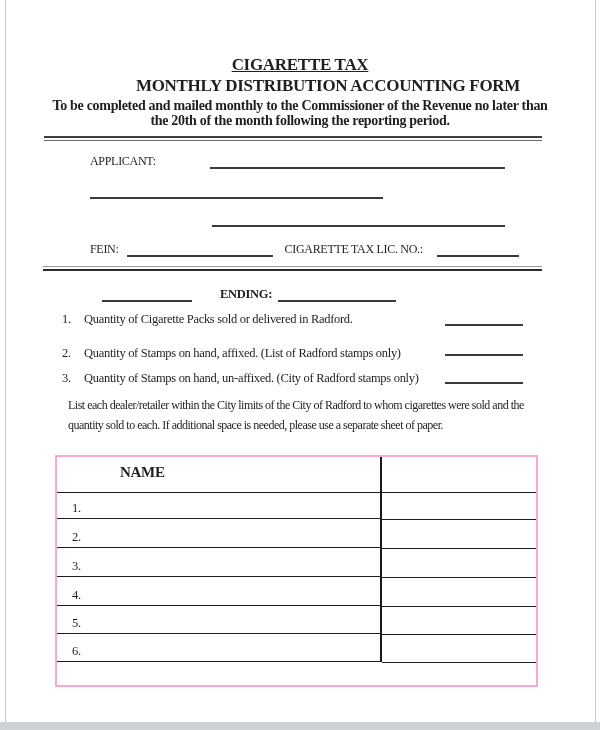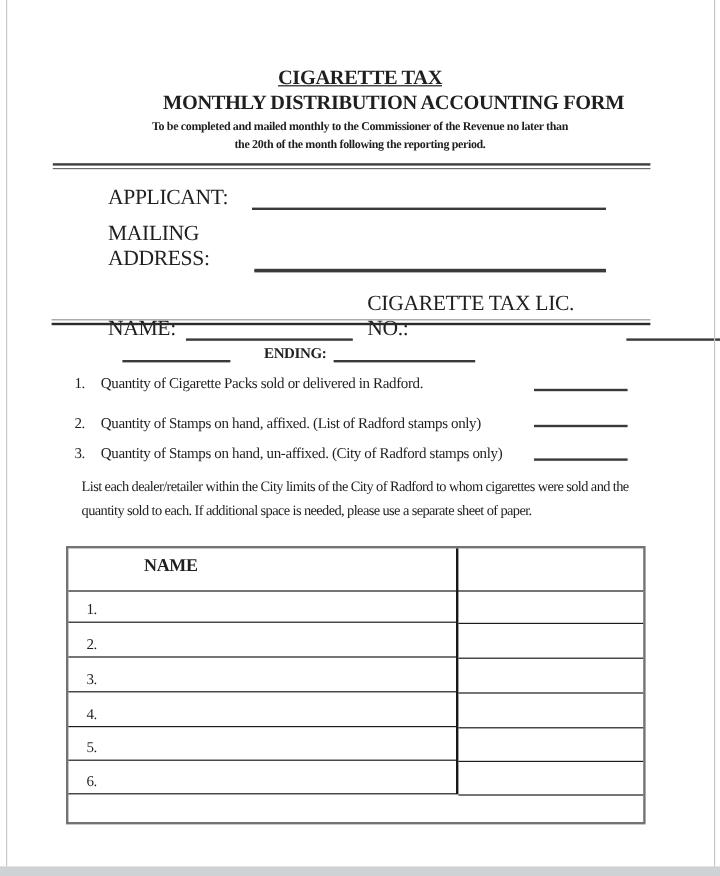--- a/index.html
+++ b/index.html
@@ -5,34 +5,34 @@
   html,body{margin:0;padding:0;}
   body{
     width:600px;height:730px;position:relative;overflow:hidden;
     background:#ffffff;color:#1f1f1f;
     font-family:"Liberation Serif","DejaVu Serif",serif;
     letter-spacing:-0.3px;
   }
   .abs{position:absolute;}
   .center{width:100%;text-align:center;}
   .title{font-size:17px;font-weight:bold;line-height:20px;}
-  .subtitle{font-size:10px;font-weight:bold;line-height:15px;}
+  .subtitle{font-size:14px;font-weight:bold;line-height:15px;}
   
   .rule-a{left:44px;width:498px;height:2px;border-top:2px solid #3f3f3f;border-bottom:1px solid #6a6a6a;}
   .rule-b{left:43px;width:499px;height:2px;border-top:1px solid #979797;border-bottom:2px solid #2b2b2b;}
   
-  .label{font-size:18px;}
+  .label{font-size:12px;}
   .blabel{font-size:12.5px;font-weight:bold;}
   .frow{display:flex;align-items:flex-end;}
   .wline{display:inline-block;height:13px;border-bottom:2px solid #3a3a3a;}
   .bline{height:0;border-top:2px solid #3a3a3a;}
   .itemtext{font-size:12.5px;}
   .para{font-size:12px;letter-spacing:-0.5px;white-space:nowrap;line-height:15px;}
   
-  .dtable{left:55px;top:455px;width:479px;height:228px;border:2px solid #737373;}
+  .dtable{left:55px;top:455px;width:479px;height:228px;border:2px solid #f9a8d4;}
   .t-header{position:absolute;left:0;right:0;top:0;height:35px;border-bottom:1px solid #1c1c1c;}
   .thead-text{position:absolute;font-weight:bold;font-size:15px;}
   .t-divider{position:absolute;left:323px;top:0;height:205px;width:0;border-left:2px solid #181818;}
   .t-field{position:absolute;height:21px;border-bottom:1px solid #1c1c1c;font-size:12.5px;line-height:21px;}
   .t-name{left:0;width:323px;padding-left:15px;box-sizing:border-box;}
   .t-qty{left:325px;width:154px;}
   .rownum{display:inline-block;margin-right:6px;}
   
   .edge-v{top:0;height:722px;width:1px;background:#c8c8c8;}
   .bottom-strip{left:0;top:722px;width:600px;height:8px;background:#ced2d5;}
@@ -46,28 +46,27 @@
 <div class="abs center subtitle" style="top:113px;">the 20th of the month following the reporting period.</div>
 
 <div class="abs rule-a" style="top:136px;"></div>
 
 <div class="abs frow" style="left:90px;top:154px;">
   <span class="label" style="width:120px;">APPLICANT:</span>
   <span class="wline" style="width:295px;"></span>
 </div>
 
 <div class="abs frow" style="left:90px;top:184px;">
-  <span class="label" style="width:122px;">MAILING ADDRESS:</span>
   <span class="wline" style="width:293px;"></span>
 </div>
 
 <div class="abs bline" style="left:212px;top:225px;width:293px;"></div>
 
 <div class="abs frow" style="left:90px;top:242px;">
-  <span class="label" style="margin-right:8px;">NAME:</span>
+  <span class="label" style="margin-right:8px;">FEIN:</span>
   <span class="wline" style="width:146px;"></span>
   <span class="label" style="margin-left:12px;margin-right:14px;">CIGARETTE TAX LIC. NO.:</span>
   <span class="wline" style="width:82px;"></span>
 </div>
 
 <div class="abs rule-b" style="top:266px;"></div>
 
 <div class="abs frow" style="left:92px;top:287px;">
   <span class="wline" style="width:90px;margin-left:10px;"></span>
   <span class="blabel" style="margin-left:28px;">ENDING:</span>

